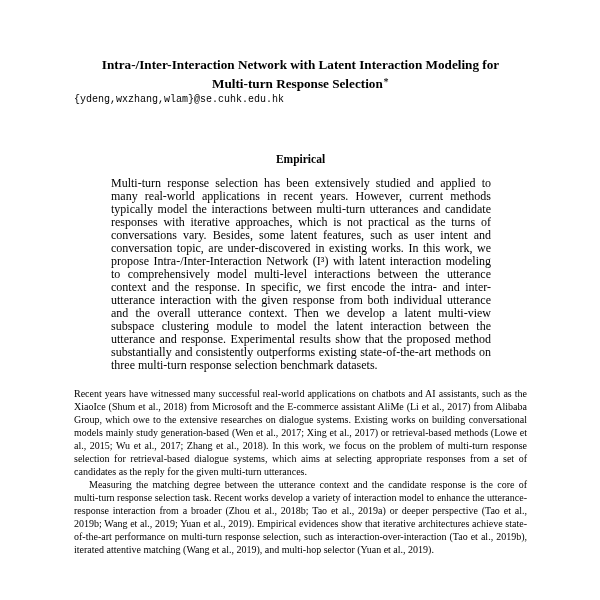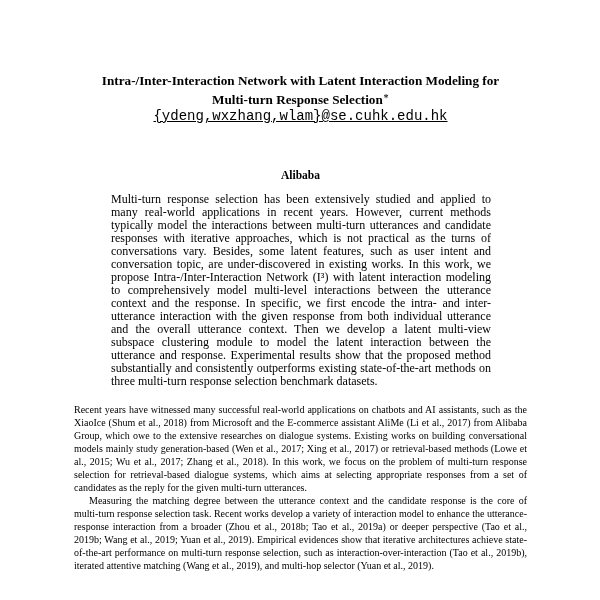--- a/index.html
+++ b/index.html
@@ -7,21 +7,21 @@
     width: 600px; height: 600px;
     background: #ffffff;
     overflow: hidden;
   }
   body {
     font-family: "Liberation Serif", "DejaVu Serif", serif;
     color: #000000;
   }
   .page {
     width: 600px; height: 600px;
-    padding: 16px 73px 0 74px;
+    padding: 0 73px 0 74px;
     overflow: hidden;
   }
   .title {
     margin: 56px auto 0 auto;
     max-width: 412px;
     text-align: center;
     font-weight: bold;
     font-size: 13.2px;
     line-height: 18.5px;
   }
@@ -36,25 +36,23 @@
     font-weight: bold;
     font-size: 11.5px;
     line-height: 14px;
   }
   .affiliation {
     text-align: center;
     font-size: 11.5px;
     line-height: 14px;
   }
   .email {
-    text-align: center;
     font-family: "Liberation Mono", "DejaVu Sans Mono", monospace;
-    font-size: 14px;
+    font-size: 10px;
     line-height: 14px;
-    text-decoration: underline;
   }
   .abstract-heading {
     margin-top: 45px;
     text-align: center;
     font-weight: bold;
     font-size: 11.5px;
     line-height: 14px;
   }
   .abstract-text {
     margin: 11px 36px 0 37px;
@@ -89,20 +87,20 @@
 </style>
 </head>
 <body>
 
 <div class="page">
 
   <h1 class="title"><span>Intra-/Inter-Interaction Network with Latent Interaction Modeling for Multi-turn Response Selection</span><sup class="fnmark">∗</sup></h1>
 
   <div class="email">{ydeng,wxzhang,wlam}@se.cuhk.edu.hk</div>
 
-  <h2 class="abstract-heading">Alibaba</h2>
+  <h2 class="abstract-heading">Empirical</h2>
   <p class="abstract-text">Multi-turn response selection has been extensively studied and applied to many real-world applications in recent years. However, current methods typically model the interactions between multi-turn utterances and candidate responses with iterative approaches, which is not practical as the turns of conversations vary. Besides, some latent features, such as user intent and conversation topic, are under-discovered in existing works. In this work, we propose Intra-/Inter-Interaction Network (I³) with latent interaction modeling to comprehensively model multi-level interactions between the utterance context and the response. In specific, we first encode the intra- and inter-utterance interaction with the given response from both individual utterance and the overall utterance context. Then we develop a latent multi-view subspace clustering module to model the latent interaction between the utterance and response. Experimental results show that the proposed method substantially and consistently outperforms existing state-of-the-art methods on three multi-turn response selection benchmark datasets.</p>
 
 
   <p class="body-para">Recent years have witnessed many successful real-world applications on chatbots and AI assistants, such as the XiaoIce (Shum et al., 2018) from Microsoft and the E-commerce assistant AliMe (Li et al., 2017) from Alibaba Group, which owe to the extensive researches on dialogue systems. Existing works on building conversational models mainly study generation-based (Wen et al., 2017; Xing et al., 2017) or retrieval-based methods (Lowe et al., 2015; Wu et al., 2017; Zhang et al., 2018). In this work, we focus on the problem of multi-turn response selection for retrieval-based dialogue systems, which aims at selecting appropriate responses from a set of candidates as the reply for the given multi-turn utterances.</p>
   <p class="body-para indent">Measuring the matching degree between the utterance context and the candidate response is the core of multi-turn response selection task. Recent works develop a variety of interaction model to enhance the utterance-response interaction from a broader (Zhou et al., 2018b; Tao et al., 2019a) or deeper perspective (Tao et al., 2019b; Wang et al., 2019; Yuan et al., 2019). Empirical evidences show that iterative architectures achieve state-of-the-art performance on multi-turn response selection, such as interaction-over-interaction (Tao et al., 2019b), iterated attentive matching (Wang et al., 2019), and multi-hop selector (Yuan et al., 2019).</p>
 
 </div>
 
 </body></html>

